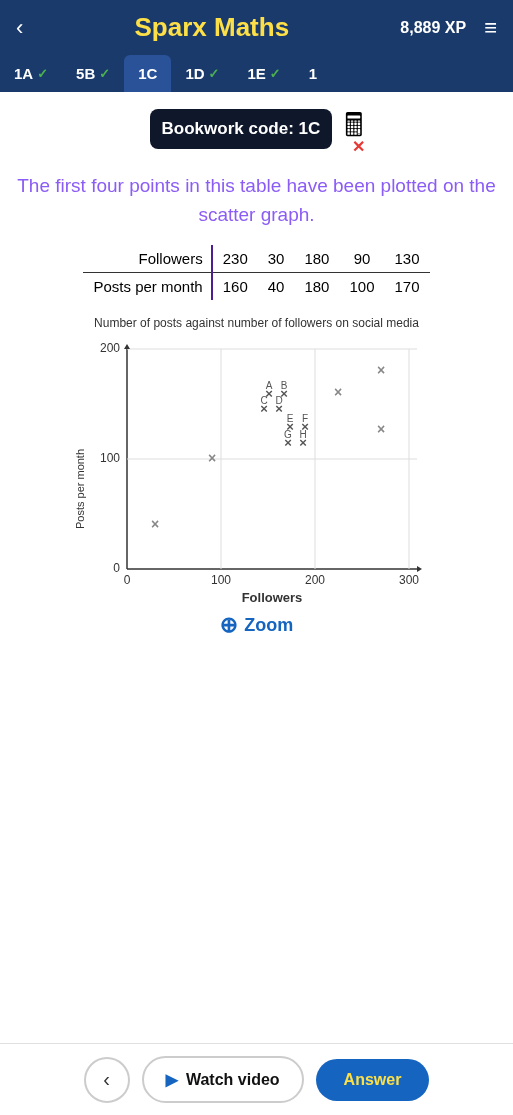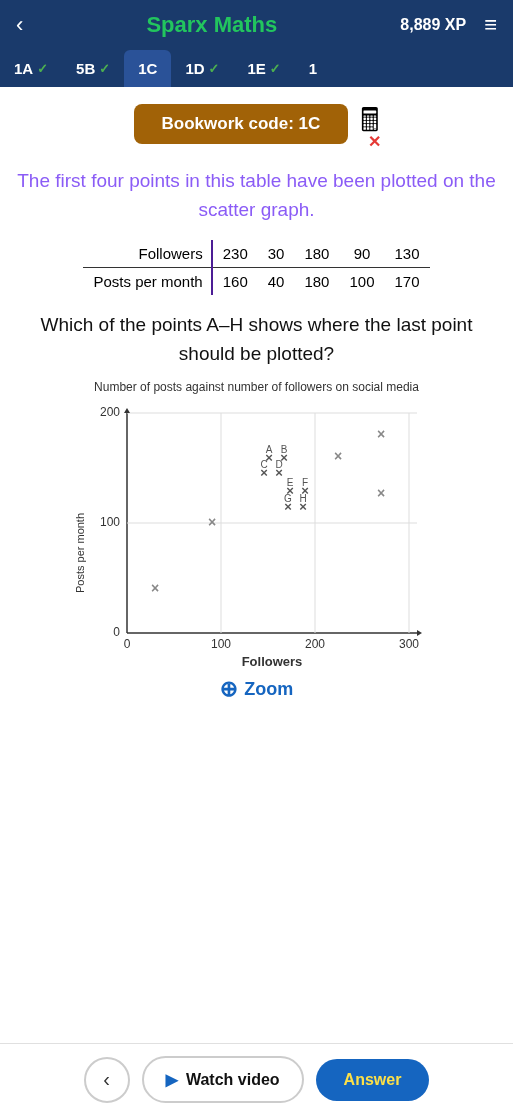--- a/index.html
+++ b/index.html
@@ -19,23 +19,23 @@
       justify-content: space-between;
       padding: 12px 16px;
       color: white;
     }
     .header-left {
       display: flex;
       align-items: center;
       gap: 8px;
     }
     .header-title {
-      font-size: 22px;
+      font-size: 26px;
       font-weight: 700;
-      color: #22c55e;
+      color: #fde047;
     }
     .header-xp {
       font-size: 16px;
       font-weight: 600;
       color: white;
     }
     .chevron-left-icon {
       font-size: 22px;
       color: white;
       font-weight: 300;
@@ -96,23 +96,23 @@
 
     
     .bookwork-row {
       display: flex;
       align-items: center;
       justify-content: center;
       gap: 12px;
       margin: 10px 0 16px 0;
     }
     .bookwork-badge {
-      background: #a16207;
-      color: white;
-      padding: 10px 28px;
+      background: #0f172a;
+      color: white;
+      padding: 10px 12px;
       border-radius: 8px;
       font-size: 17px;
       font-weight: 600;
     }
     .calc-x {
       color: #e53935;
       font-size: 14px;
       position: absolute;
       bottom: -2px;
       right: -4px;
@@ -331,23 +331,20 @@
           <td class="border-left">160</td>
           <td>40</td>
           <td>180</td>
           <td>100</td>
           <td>170</td>
         </tr>
       </tbody>
         </table>
     </div>
 
-    <div class="question2-text">
-      Which of the points A–H shows where the last point should be plotted?
-    </div>
 
     <div class="chart-container">
       <div class="chart-svg-wrapper">
         <div class="chart-title">Number of posts against number of followers on social media</div>
         <svg width="370" height="270">
 
           <text x="12" y="155" font-size="11" fill="#333" text-anchor="middle" transform="rotate(-90,12,155)">Posts per month</text>
 
           <line x1="55" y1="15" x2="55" y2="235" stroke="#333" stroke-width="1.5"></line>
           <line x1="55" y1="235" x2="345" y2="235" stroke="#333" stroke-width="1.5"></line>

